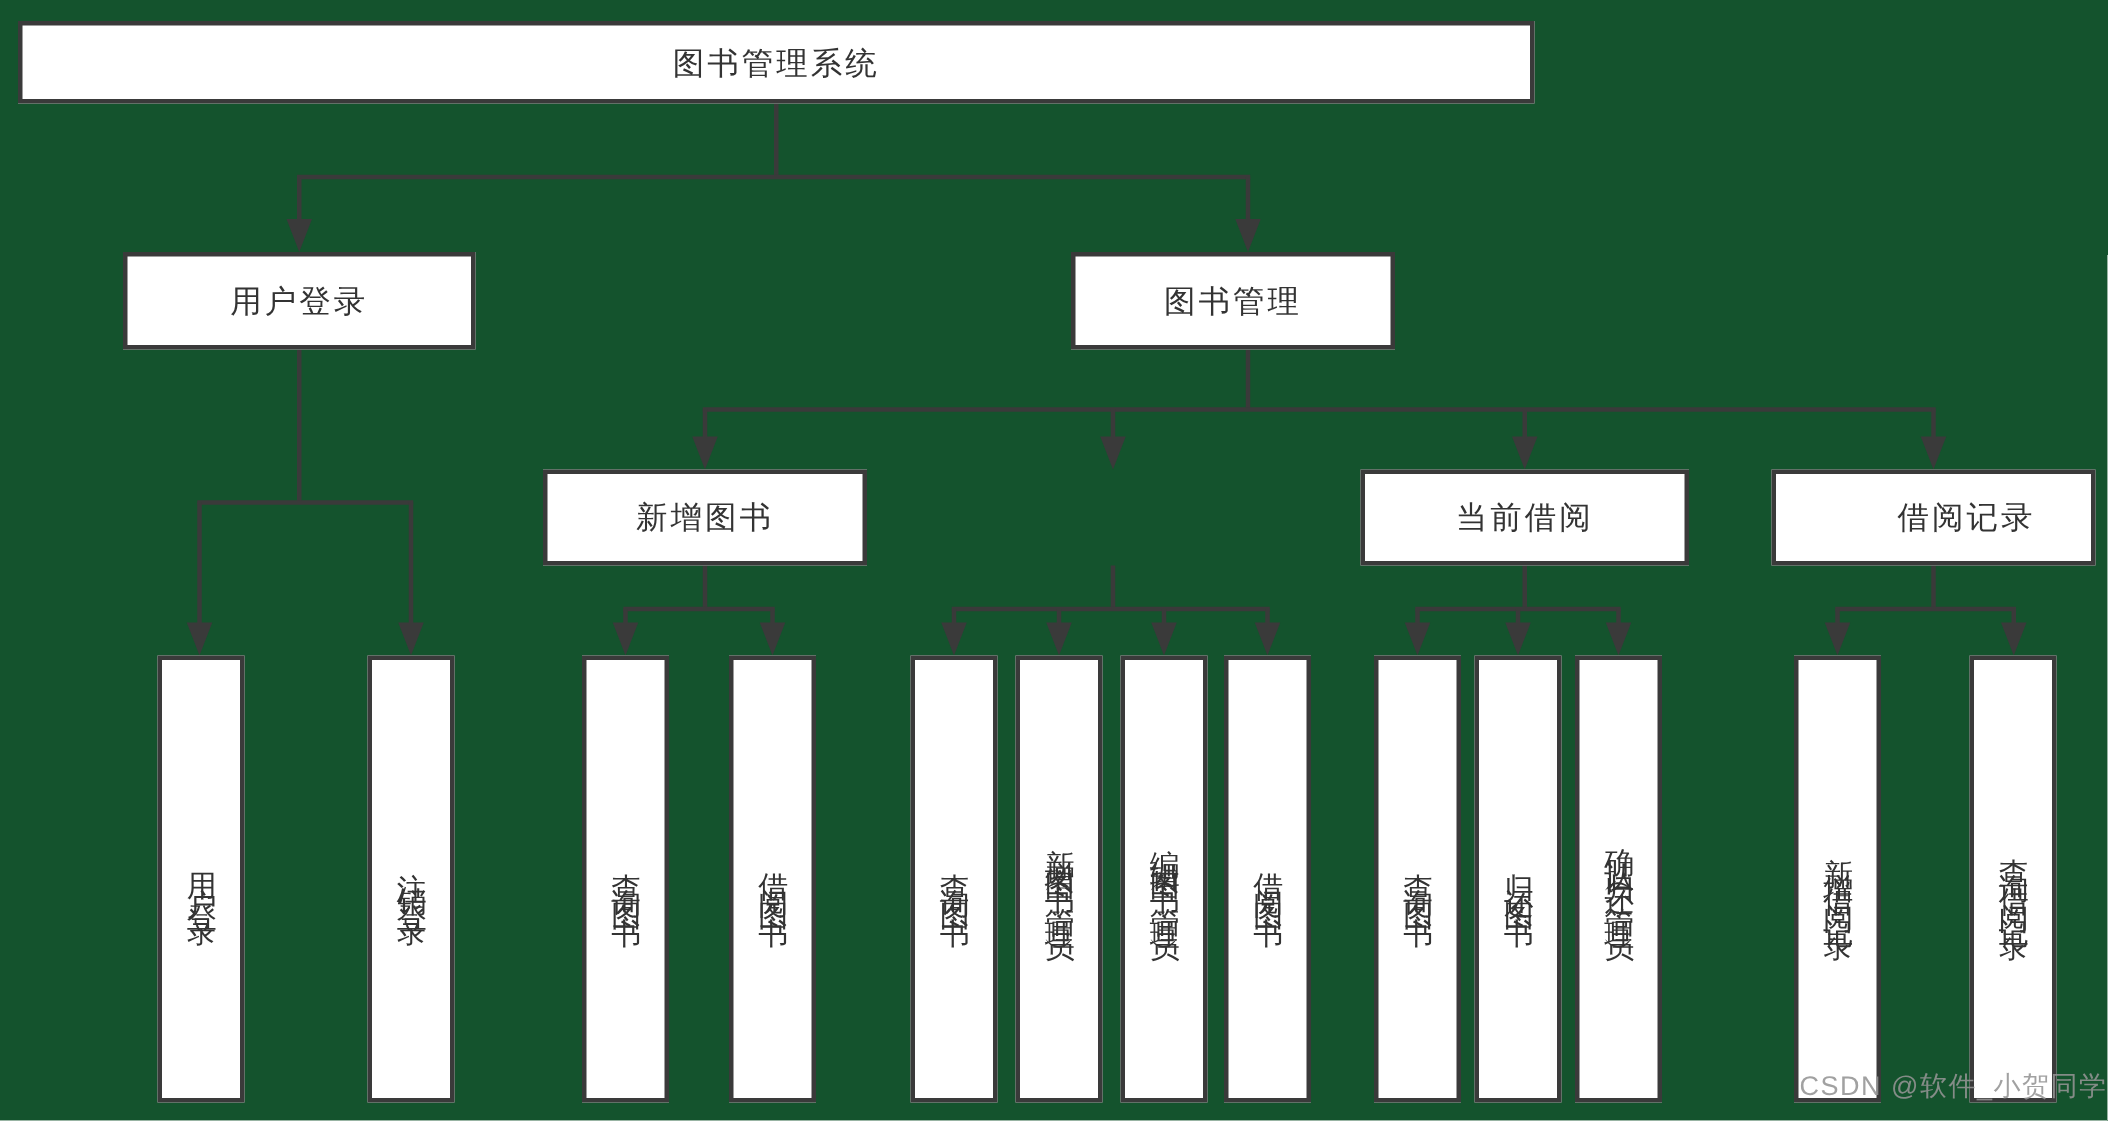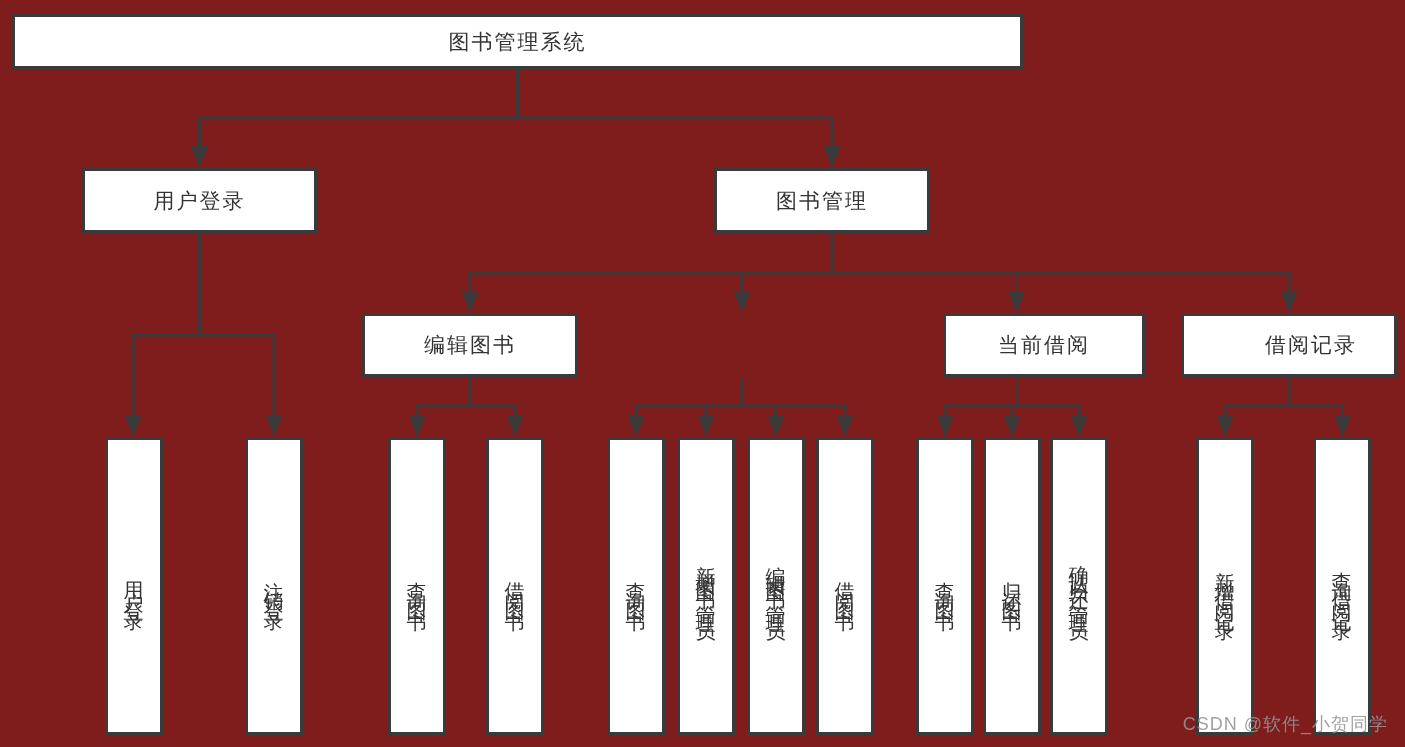--- a/index.html
+++ b/index.html
@@ -1,36 +1,36 @@
 <!DOCTYPE html>
 <html><head>
 <meta charset="utf-8">
 <style>
   html,body{margin:0;padding:0;background:#ffffff;}
   .canvas{
-    position:relative;width:1405px;height:747px;background:#7f1d1d;
+    position:relative;width:1405px;height:747px;background:#14532d;
     font-family:"Liberation Sans","DejaVu Sans",sans-serif;color:#333333;overflow:hidden;
   }
   .connectors{position:absolute;left:0;top:0;width:1405px;height:747px;}
   .box{
     position:absolute;box-sizing:border-box;background:#ffffff;border:3px solid #3a3a3a;
     display:flex;align-items:center;justify-content:center;
     font-size:21px;letter-spacing:2px;white-space:nowrap;z-index:2;
   }
   .root{left:12px;top:14px;width:1011px;height:55px;font-size:21px;}
   .lvl2{top:168px;height:65px;}
   .lvl3{top:313px;height:64px;}
   .vbox{
     position:absolute;box-sizing:border-box;background:#ffffff;border:3px solid #3a3a3a;
     top:437px;width:58px;height:298px;z-index:2;
     display:flex;align-items:center;justify-content:center;
     writing-mode:vertical-rl;font-size:20px;line-height:1;letter-spacing:10px;
   }
   .watermark{
-    position:absolute;top:712px;right:17px;z-index:3;
+    position:absolute;top:712px;right:0;z-index:3;
     font-size:18px;letter-spacing:1px;color:rgba(148,148,148,0.88);white-space:nowrap;
   }
 </style>
 </head>
 <body>
 
 <div class="canvas">
 
   <svg class="connectors" width="1405" height="747" viewBox="0 0 1405 747" fill="none" stroke="#3a3a3a" stroke-width="3">
 
@@ -93,22 +93,22 @@
     <path d="M1342.5 406 V417"></path>
     <polygon points="1216.5,415 1233.5,415 1225,437" fill="#3a3a3a" stroke="none"></polygon>
     <polygon points="1334,415 1351,415 1342.5,437" fill="#3a3a3a" stroke="none"></polygon>
   </svg>
 
   <div class="box root">图书管理系统</div>
 
   <div class="box lvl2" style="left:82px;width:235px;">用户登录</div>
   <div class="box lvl2" style="left:714px;width:216px;">图书管理</div>
 
-  <div class="box lvl3" style="left:362px;width:216px;">编辑图书</div>
-  <div class="box lvl3" style="left:907px;width:202px;margin-left:36px;">当前借阅</div>
+  <div class="box lvl3" style="left:362px;width:216px;">新增图书</div>
+  <div class="box lvl3" style="left:907px;width:219px;">当前借阅</div>
   <div class="box lvl3" style="left:1181px;width:216px;padding-left:44px;">借阅记录</div>
 
   <div class="vbox" style="left:105px;">用户登录</div>
   <div class="vbox" style="left:245px;">注销登录</div>
 
   <div class="vbox" style="left:388px;">查询图书</div>
   <div class="vbox" style="left:486px;">借阅图书</div>
 
   <div class="vbox" style="left:607px;">查询图书</div>
   <div class="vbox" style="left:677px;letter-spacing:8px;">新增图书（管理员）</div>

